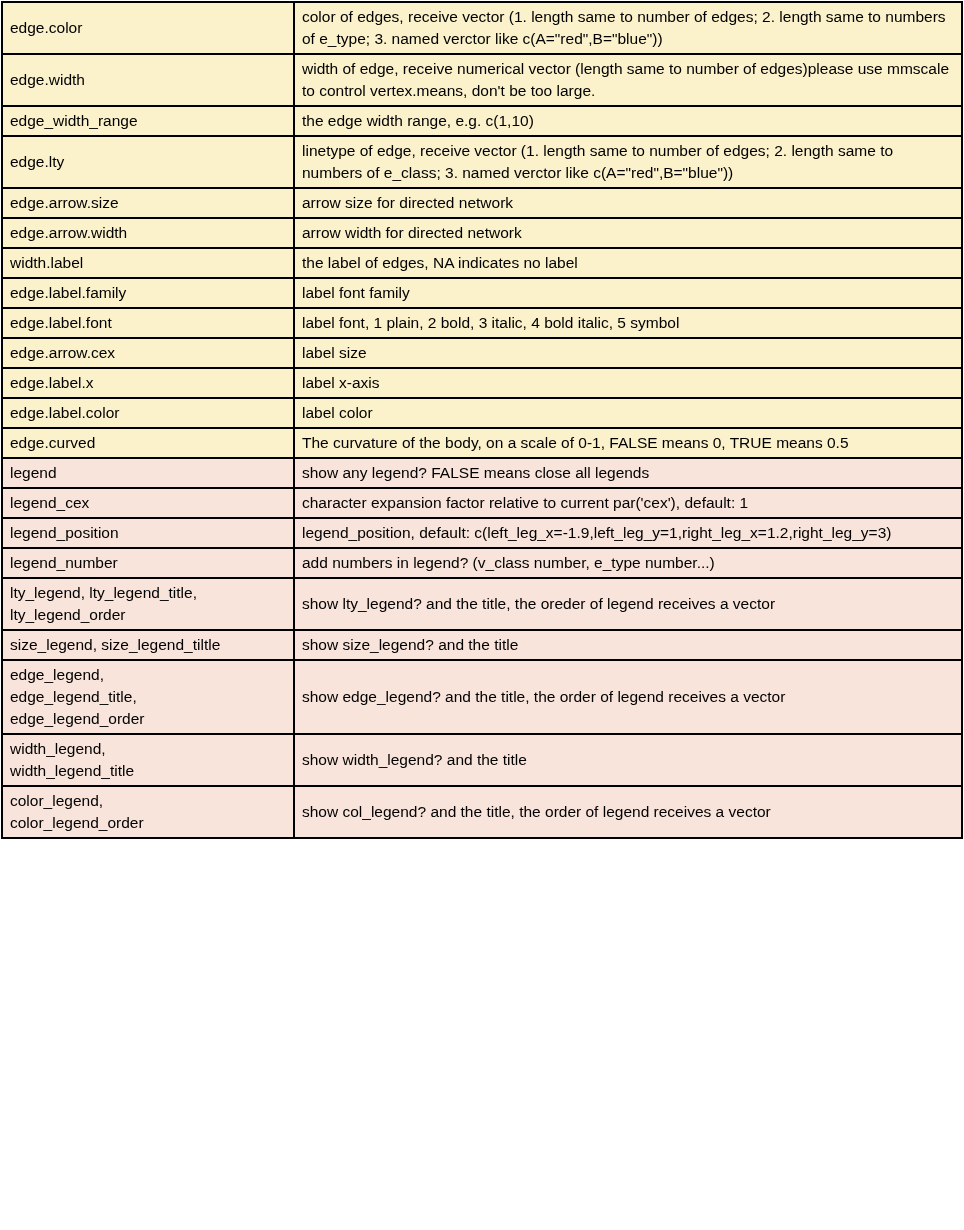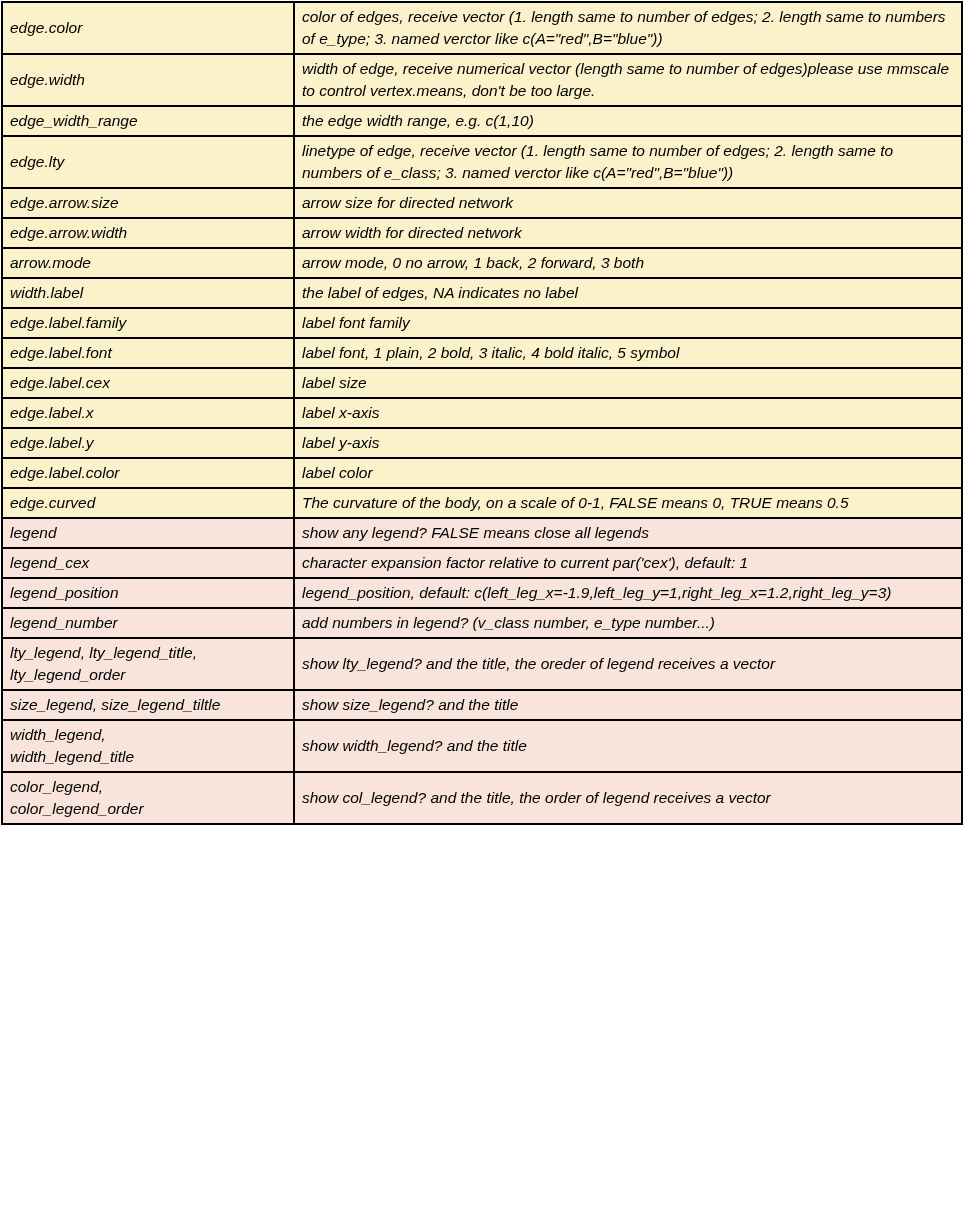--- a/index.html
+++ b/index.html
@@ -12,21 +12,20 @@
     box-sizing: border-box;
   }
   table.param-table {
     width: 962px;
     border-collapse: collapse;
     table-layout: fixed;
     font-family: "Liberation Sans", "DejaVu Sans", sans-serif;
     font-size: 15.5px;
     color: #000000;
     margin: 1px;
-    font-style: italic;
   }
   table.param-table td {
     border: 2px solid #000000;
     padding: 3px 7px;
     vertical-align: middle;
     line-height: 1.42;
     word-wrap: break-word;
   }
   td.param-cell {
     width: 276px;
@@ -67,46 +66,38 @@
         </tr>
         <tr class="section-edge">
           <td class="param-cell">edge.arrow.size</td>
           <td class="desc-cell">arrow size for directed network</td>
         </tr>
         <tr class="section-edge">
           <td class="param-cell">edge.arrow.width</td>
           <td class="desc-cell">arrow width for directed network</td>
         </tr>
         <tr class="section-edge">
-          <td class="param-cell">arrow.mode</td>
-          <td class="desc-cell">arrow mode, 0 no arrow, 1 back, 2 forward, 3 both</td>
-        </tr>
-        <tr class="section-edge">
           <td class="param-cell">width.label</td>
           <td class="desc-cell">the label of edges, NA indicates no label</td>
         </tr>
         <tr class="section-edge">
           <td class="param-cell">edge.label.family</td>
           <td class="desc-cell">label font family</td>
         </tr>
         <tr class="section-edge">
           <td class="param-cell">edge.label.font</td>
           <td class="desc-cell">label font, 1 plain, 2 bold, 3 italic, 4 bold italic, 5 symbol</td>
         </tr>
         <tr class="section-edge">
-          <td class="param-cell">edge.label.cex</td>
+          <td class="param-cell">edge.arrow.cex</td>
           <td class="desc-cell">label size</td>
         </tr>
         <tr class="section-edge">
           <td class="param-cell">edge.label.x</td>
           <td class="desc-cell">label x-axis</td>
-        </tr>
-        <tr class="section-edge">
-          <td class="param-cell">edge.label.y</td>
-          <td class="desc-cell">label y-axis</td>
         </tr>
         <tr class="section-edge">
           <td class="param-cell">edge.label.color</td>
           <td class="desc-cell">label color</td>
         </tr>
         <tr class="section-edge">
           <td class="param-cell">edge.curved</td>
           <td class="desc-cell">The curvature of the body, on a scale of 0-1, FALSE means 0, TRUE means 0.5</td>
         </tr>
         <tr class="section-legend">
@@ -128,20 +119,26 @@
         <tr class="section-legend">
           <td class="param-cell">lty_legend, lty_legend_title,
 lty_legend_order</td>
           <td class="desc-cell">show lty_legend? and the title, the oreder of legend receives a vector</td>
         </tr>
         <tr class="section-legend">
           <td class="param-cell">size_legend, size_legend_tiltle</td>
           <td class="desc-cell">show size_legend? and the title</td>
         </tr>
         <tr class="section-legend">
+          <td class="param-cell">edge_legend,
+edge_legend_title,
+edge_legend_order</td>
+          <td class="desc-cell">show edge_legend? and the title, the order of legend receives a vector</td>
+        </tr>
+        <tr class="section-legend">
           <td class="param-cell">width_legend,
 width_legend_title</td>
           <td class="desc-cell">show width_legend? and the title</td>
         </tr>
         <tr class="section-legend">
           <td class="param-cell">color_legend,
 color_legend_order</td>
           <td class="desc-cell">show col_legend? and the title, the order of legend receives a vector</td>
         </tr>
       </tbody>

